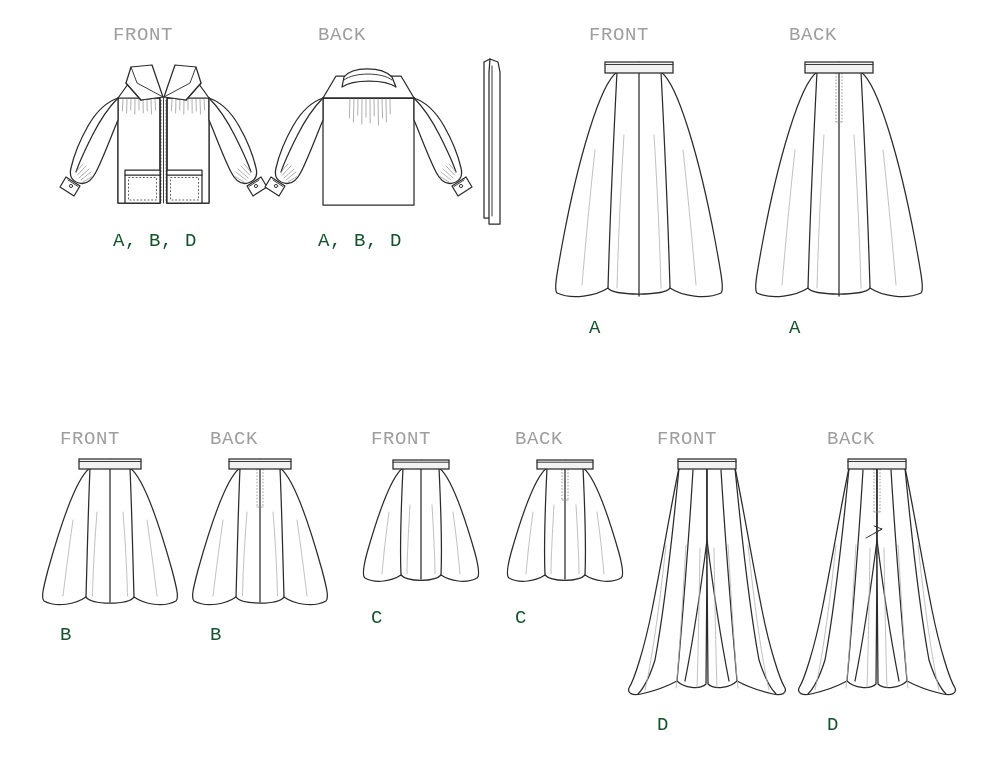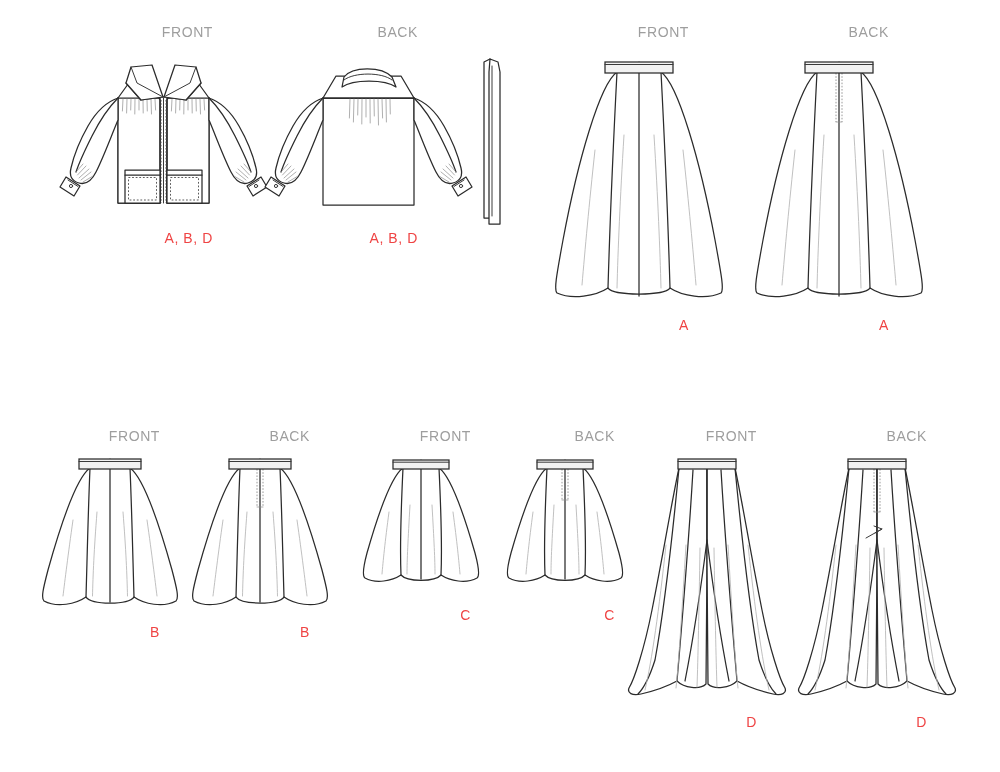--- a/index.html
+++ b/index.html
@@ -16,30 +16,30 @@
     font-family: "Liberation Sans", sans-serif;
   }
   #sheet {
     position: absolute;
     top: 0; left: 0;
     width: 1000px;
     height: 772px;
   }
   .fig-label {
     position: absolute;
-    text-align: right;
+    text-align: left;
     color: #9a9a9a;
-    font-family: Liberation Sans, sans-serif;
-    font-size: 14px;
+    font-family: Liberation Mono, monospace;
+    font-size: 19px;
     letter-spacing: 0.6px;
     white-space: nowrap;
     user-select: none;
   }
   .fig-label.view { color: #9e9e9e; }
-  .fig-label.variant { color: #ef4444; }
+  .fig-label.variant { color: #14532d; }
   svg { display: block; }
   .ln   { fill: none; stroke: #2b2b2b; stroke-width: 1.25; stroke-linejoin: round; stroke-linecap: round; }
   .ln-t { fill: none; stroke: #3a3a3a; stroke-width: 1.0;  stroke-linejoin: round; stroke-linecap: round; }
   .ln-f { fill: none; stroke: #b5b5b5; stroke-width: 0.85; stroke-linecap: round; }
   .ln-g { fill: none; stroke: #8d8d8d; stroke-width: 0.7;  stroke-linecap: round; }
   .fillw { fill: #ffffff; }
   .dash  { fill: none; stroke: #8e8e8e; stroke-width: 0.9; stroke-dasharray: 1.6 1.6; }
   .dash-d{ fill: none; stroke: #4a4a4a; stroke-width: 0.9; stroke-dasharray: 1.8 1.8; }
   .band  { fill: #f2f2f2; stroke: #2b2b2b; stroke-width: 1.25; }
 </style>

